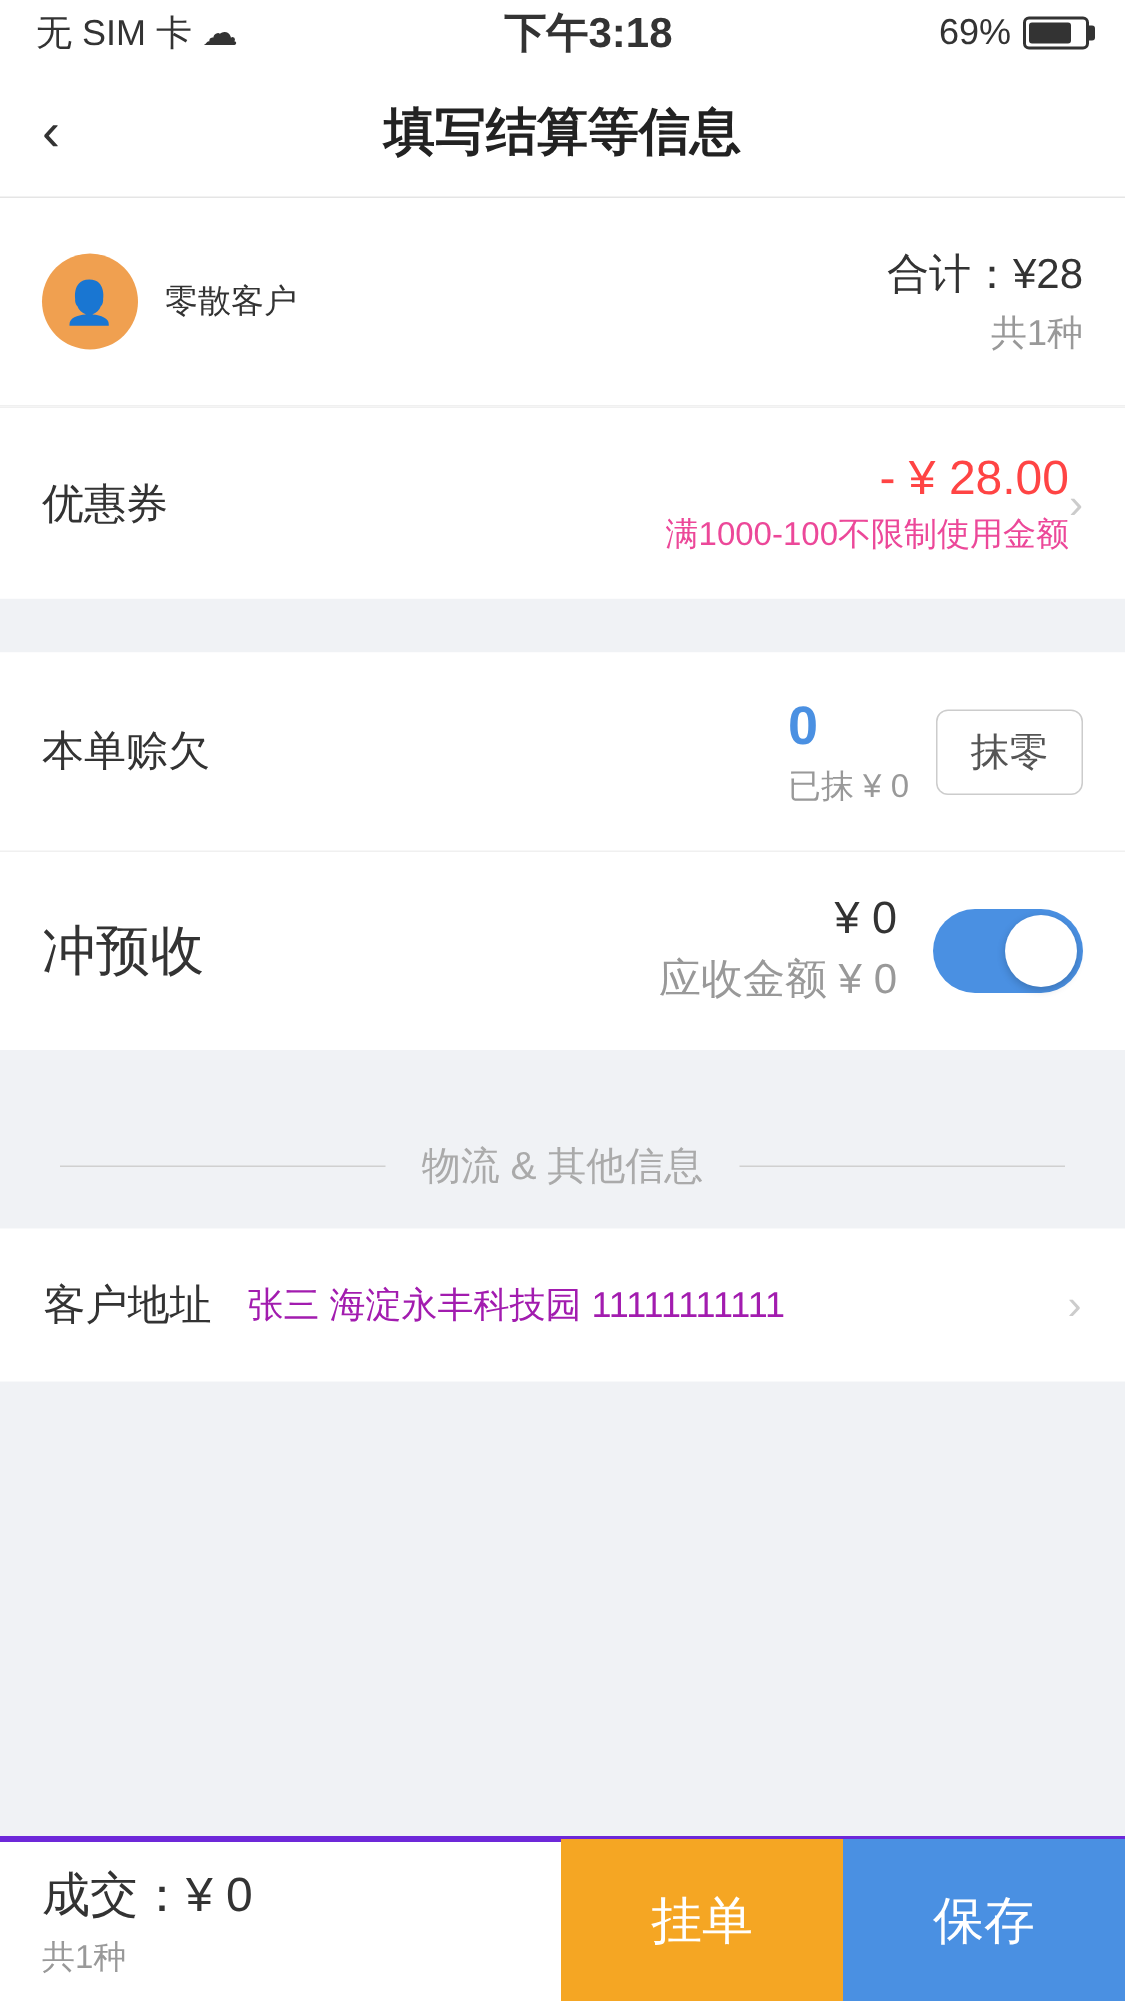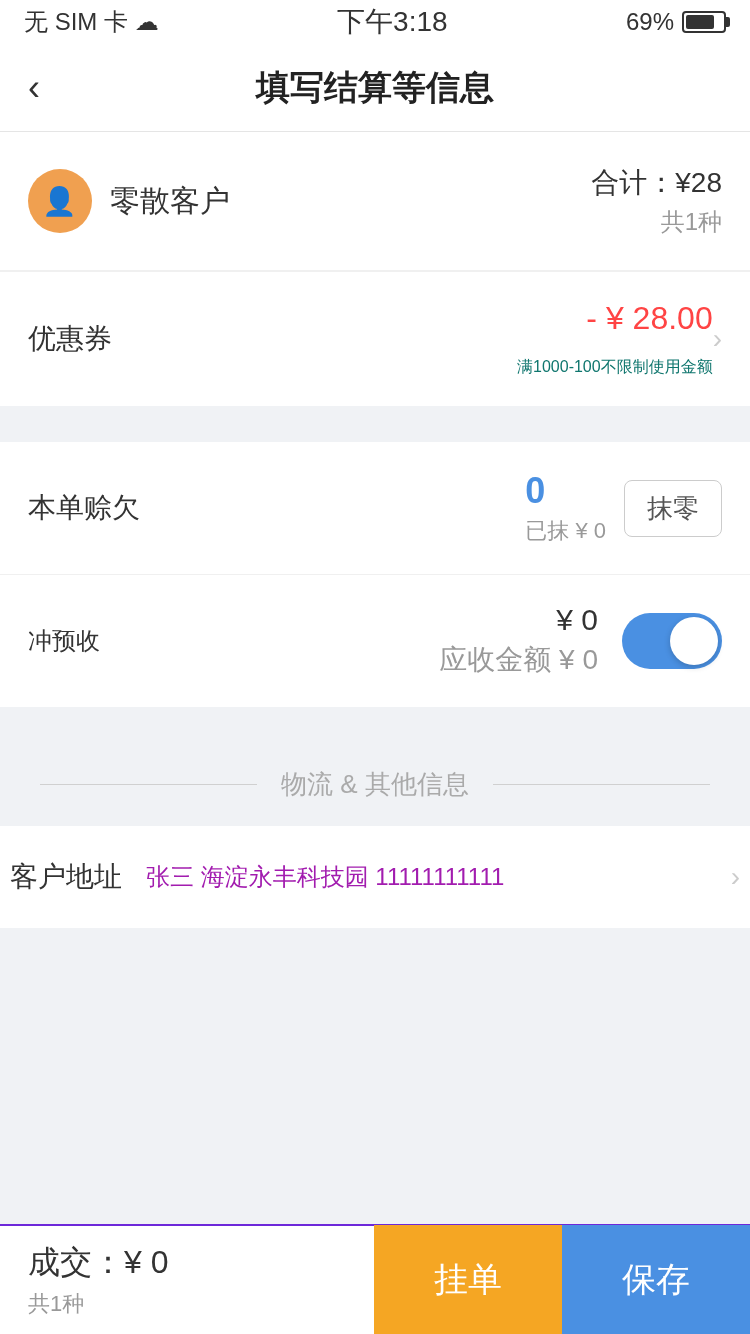--- a/index.html
+++ b/index.html
@@ -19,21 +19,21 @@
       height: 44px;
       background: #fff;
       display: flex;
       align-items: center;
       justify-content: space-between;
       padding: 0 24px;
       font-size: 24px;
       font-weight: 500;
     }
     .status-left { display: flex; align-items: center; gap: 10px; }
-    .status-center { font-size: 28px; font-weight: 400; }
+    .status-center { font-size: 28px; font-weight: 700; }
     .status-right { display: flex; align-items: center; gap: 8px; font-size: 24px; }
     .battery-icon {
       width: 44px; height: 22px; border: 2px solid #333; border-radius: 4px; position: relative; display: inline-block;
     }
     .battery-icon::after {
       content: ''; position: absolute; right: -6px; top: 50%; transform: translateY(-50%);
       width: 4px; height: 10px; background: #333; border-radius: 0 2px 2px 0;
     }
     .battery-fill {
       position: absolute; left: 2px; top: 2px; bottom: 2px;
@@ -73,39 +73,39 @@
       padding: 32px 28px;
       background: #fff;
       border-bottom: 1px solid #f0f0f0;
     }
     .customer-left { display: flex; align-items: center; gap: 18px; }
     .customer-avatar {
       width: 64px; height: 64px; border-radius: 50%; background: #f0a050;
       display: flex; align-items: center; justify-content: center;
       font-size: 28px; color: #fff;
     }
-    .customer-name { font-size: 30px; color: #333; }
+    .customer-name { font-size: 22px; color: #333; }
     .customer-right { text-align: right; }
     .total-amount { font-size: 28px; color: #333; }
     .total-count { font-size: 24px; color: #999; margin-top: 4px; }
 
     
     .coupon-row {
       display: flex;
       align-items: center;
       justify-content: space-between;
       padding: 28px 28px;
       background: #fff;
       border-top: 1px solid #f0f0f0;
     }
     .coupon-label { font-size: 28px; color: #333; }
     .coupon-right { display: flex; align-items: center; }
     .coupon-right-inner { text-align: right; }
     .coupon-amount { font-size: 32px; color: #ff4444; font-weight: 500; }
-    .coupon-desc { font-size: 16px; color: #0f766e; margin-top: 20px; }
+    .coupon-desc { font-size: 22px; color: #ec4899; margin-top: 4px; }
     .chevron-right { font-size: 28px; color: #ccc; }
 
     
     .divider-section { height: 18px; background: #f0f2f5; }
 
     
     .form-row {
       display: flex;
       align-items: center;
       justify-content: space-between;
@@ -138,21 +138,21 @@
     }
 
     
     .charge-row {
       display: flex;
       align-items: center;
       justify-content: space-between;
       padding: 28px 28px;
       background: #fff;
     }
-    .charge-label { font-size: 24px; color: #333; }
+    .charge-label { font-size: 36px; color: #333; }
     .charge-right { display: flex; align-items: center; gap: 24px; }
     .charge-values { text-align: right; }
     .charge-amount { font-size: 30px; color: #333; font-weight: 500; }
     .charge-sub { font-size: 28px; color: #999; margin-top: 4px; }
 
     
     .debt-row {
       display: flex;
       align-items: center;
       justify-content: space-between;
@@ -185,36 +185,36 @@
     .logistics-line {
       flex: 1; height: 1px; background: #d0d0d0; margin: 0 24px;
     }
     .logistics-text { font-size: 26px; color: #aaa; }
 
     
     .address-row {
       display: flex;
       align-items: center;
       justify-content: space-between;
-      padding: 32px 10px;
+      padding: 32px 29px;
       background: #fff;
     }
     .address-label { font-size: 28px; color: #333; flex-shrink: 0; margin-right: 24px; }
     .address-value { font-size: 24px; color: #a21caf; flex: 1; }
     .address-chevron { font-size: 28px; color: #ccc; }
 
     
     .bottom-bar {
       position: fixed;
       bottom: 0; left: 0; width: 750px;
       height: 110px;
       display: flex;
       align-items: center;
       background: #fff;
-      border-top: 2px solid #6d28d9;
+      border-top: 4px solid #6d28d9;
     }
     .bottom-summary {
       flex: 1;
       padding: 0 28px;
     }
     .bottom-deal { font-size: 26px; color: #333; }
     .bottom-deal span { font-size: 32px; font-weight: 500; }
     .bottom-count { font-size: 22px; color: #999; margin-top: 4px; }
     .bottom-btn-hold {
       width: 188px; height: 110px;

